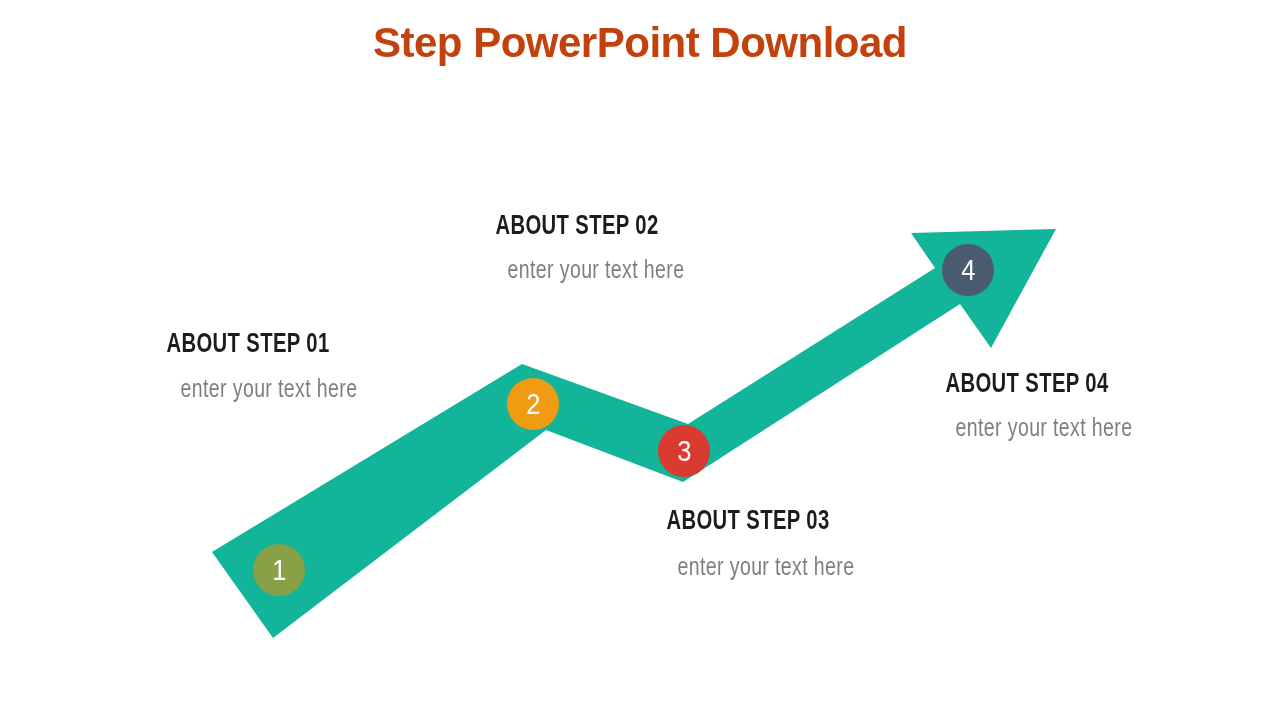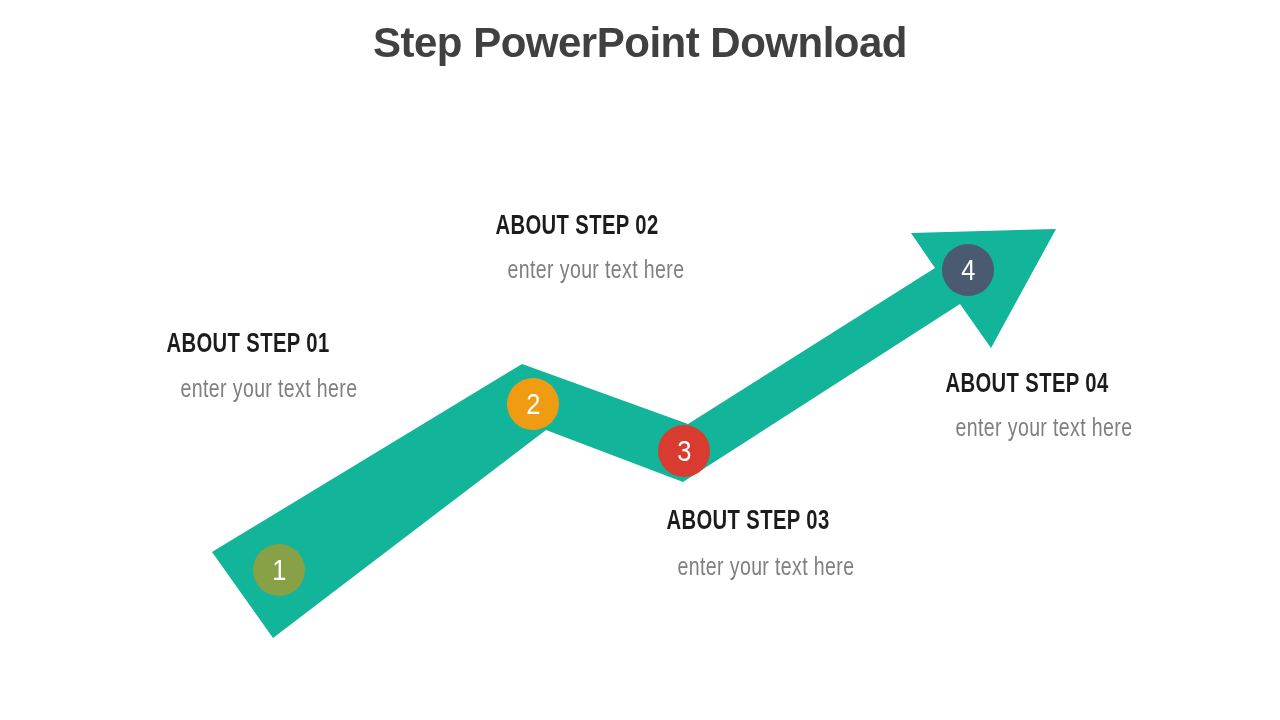--- a/index.html
+++ b/index.html
@@ -69,21 +69,21 @@
     line-height: 1.1;
     transform: translateX(-50%) scaleX(0.78);
     z-index: 2;
   }
 </style>
 </head>
 <body>
 
 <div class="slide">
 
-  <h1 class="title" style="color: #404040;">Step PowerPoint Download</h1>
+  <h1 class="title" style="color: #c2410c;">Step PowerPoint Download</h1>
 
   <svg class="arrow-svg" viewBox="0 0 1280 720" xmlns="http://www.w3.org/2000/svg" aria-hidden="true">
     <polygon points="212,552 522,364 688,424 935,268 911,233 1056,229 991,348 960,304 683,482 546,430 273,638" fill="#12B49A"></polygon>
   </svg>
 
   <div class="badge" style="left: 253px; top: 544px; background-color: rgb(136, 160, 70);">
     <span class="badge-num" style="color: rgb(255, 255, 255);">1</span>
   </div>
   <div class="badge" style="left: 507px; top: 378px; background-color: rgb(240, 156, 18);">
     <span class="badge-num" style="color: rgb(255, 255, 255);">2</span>

